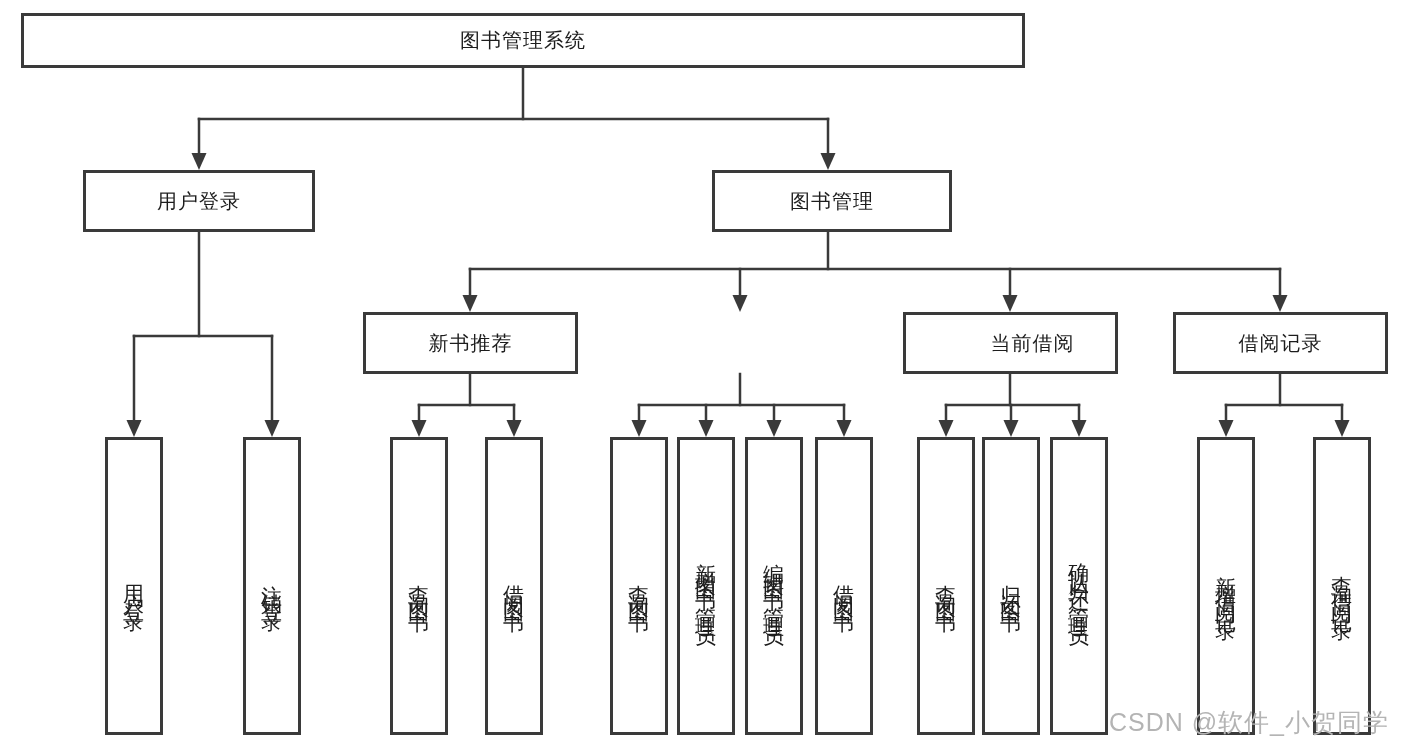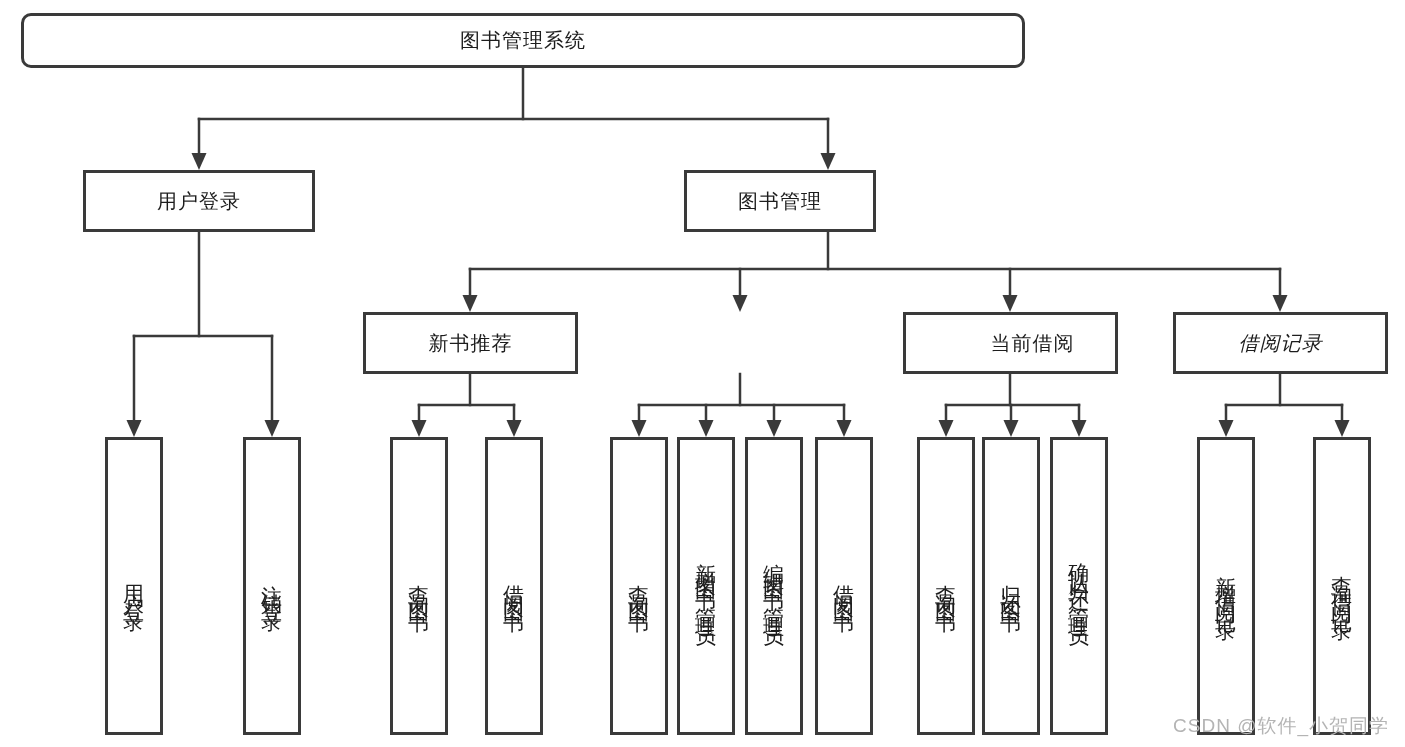--- a/index.html
+++ b/index.html
@@ -22,46 +22,46 @@
     border:3px solid var(--line);
     background:#fff;
     display:flex;align-items:center;justify-content:center;
     color:var(--text);
   }
   .hlabel{
     font-size:20px;
     letter-spacing:1px;
     white-space:nowrap;
   }
-  .node.root   {left:21px;  top:13px;  width:1004px;height:55px;border-radius:10px;}
+  .node.root   {left:21px;  top:13px;  width:1004px;height:55px;}
   .node.lvl2-a {left:83px;  top:170px; width:232px; height:62px;}
-  .node.lvl2-b {left:684px; top:170px; width:192px; height:62px;}
+  .node.lvl2-b {left:712px; top:170px; width:240px; height:62px;}
   .node.lvl3   {top:312px;  width:215px;height:62px;}
-  .node.g1{left:363px;} .node.g2{left:633px;} .node.g3{left:903px;padding-left:44px;} .node.g4{left:1173px;font-style:italic;}
+  .node.g1{left:363px;} .node.g2{left:633px;} .node.g3{left:903px;padding-left:44px;} .node.g4{left:1173px;}
   .node.leaf{
     top:437px;width:58px;height:298px;
   }
   .vlabel{
     writing-mode:vertical-rl;
     text-orientation:mixed;
     font-size:21px;
     line-height:1;
     letter-spacing:9px;
     white-space:nowrap;
     color:var(--text);
   }
   .leaf.x1 {left:105px;} .leaf.x2 {left:243px;}
   .leaf.x3 {left:390px;} .leaf.x4 {left:485px;}
   .leaf.x5 {left:610px;} .leaf.x6 {left:677px;} .leaf.x7 {left:745px;} .leaf.x8 {left:815px;}
   .leaf.x9 {left:917px;} .leaf.x10{left:982px;} .leaf.x11{left:1050px;}
   .leaf.x12{left:1197px;} .leaf.x13{left:1313px;}
   .watermark{
     position:absolute;
     right:16px;bottom:8px;
-    font-size:19px;
+    font-size:25px;
     color:#b4b4b4;
     letter-spacing:1px;
     white-space:nowrap;
     margin-top:12px;
   }
 </style>
 </head>
 <body>
 
 <div class="stage">

